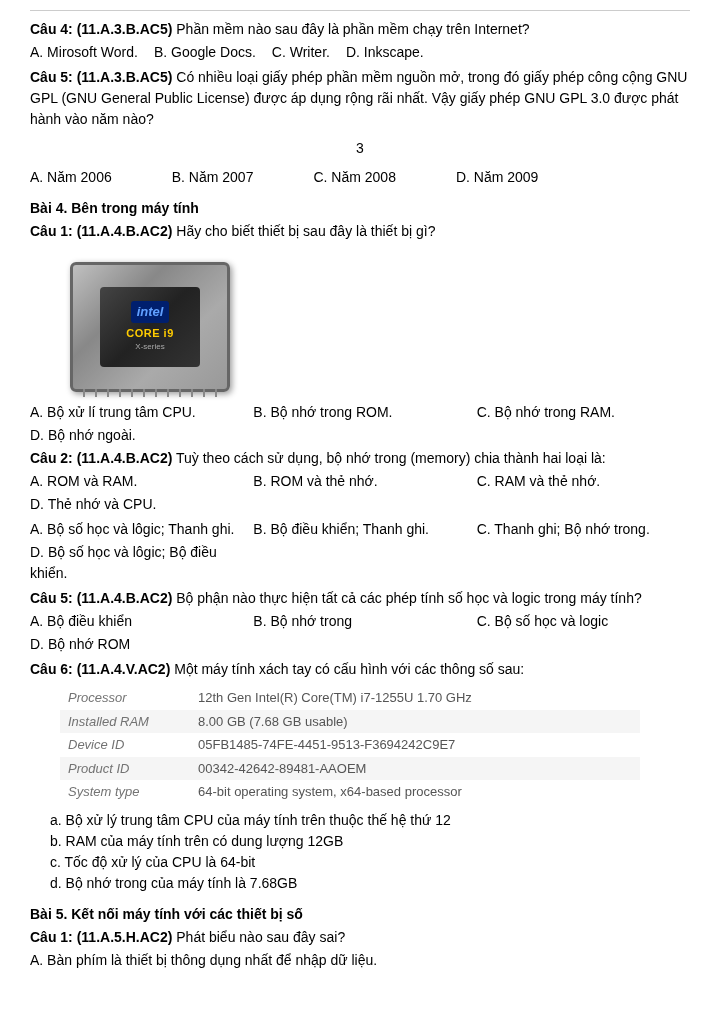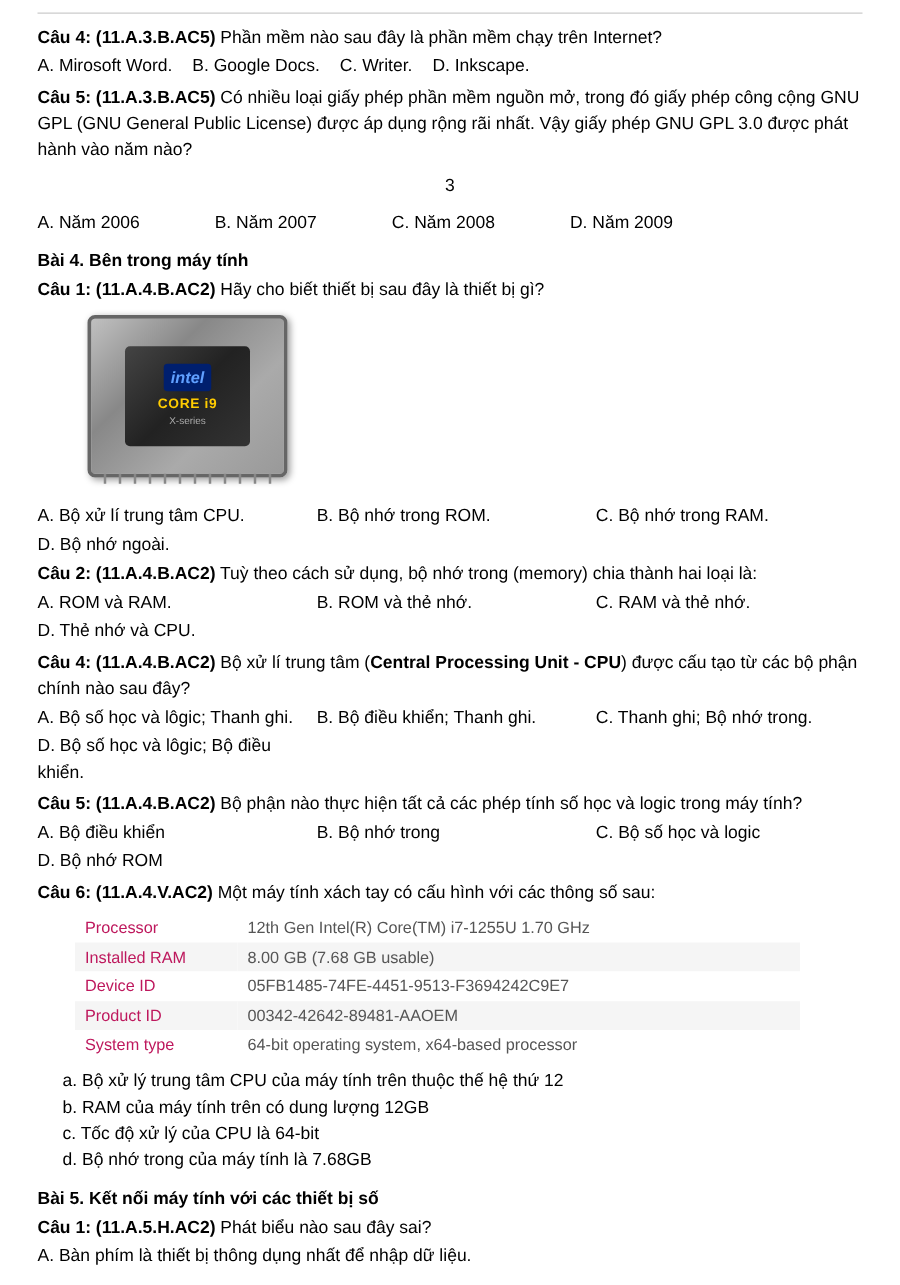--- a/index.html
+++ b/index.html
@@ -50,21 +50,21 @@
       font-weight: bold;
       margin-top: 10px;
       margin-bottom: 2px;
     }
     .cpu-image-container {
       width: 180px;
       height: 140px;
       margin: 10px 0 10px 30px;
       position: relative;
       display: flex;
-      align-items: flex-start;
+      align-items: flex-end;
       justify-content: center;
     }
     .cpu-chip {
       width: 160px;
       height: 130px;
       background: linear-gradient(135deg, #c0c0c0, #888, #aaa, #999);
       border-radius: 6px;
       border: 3px solid #666;
       display: flex;
       flex-direction: column;
@@ -122,23 +122,24 @@
       border-collapse: collapse;
       width: 580px;
     }
     .spec-table td {
       padding: 2px 8px;
       font-size: 13px;
       vertical-align: top;
     }
     .spec-table .spec-label {
       font-weight: normal;
-      color: #be185d;
+      color: #737373;
       width: 130px;
       white-space: nowrap;
+      font-style: italic;
     }
     .spec-table .spec-value {
       color: #555;
     }
     .spec-row-highlight {
       background: #f5f5f5;
     }
     .indent { margin-left: 20px; }
   </style>
 </head>
@@ -225,24 +226,20 @@
     <div class="options-row-2col">
       <span>A. ROM và RAM.</span>
       <span>B. ROM và thẻ nhớ.</span>
       <span>C. RAM và thẻ nhớ.</span>
       <span>D. Thẻ nhớ và CPU.</span>
     </div>
   </div>
 
 
   <div class="question">
-    <div class="question-text">
-      <span class="bold">Câu 4: (11.A.4.B.AC2)</span>
-      <span>Bộ xử lí trung tâm (</span><strong>Central Processing Unit - CPU</strong><span>) được cấu tạo từ các bộ phận chính nào sau đây?</span>
-    </div>
     <div class="options-row-2col">
       <span>A. Bộ số học và lôgic; Thanh ghi.</span>
       <span>B. Bộ điều khiển; Thanh ghi.</span>
       <span>C. Thanh ghi; Bộ nhớ trong.</span>
       <span>D. Bộ số học và lôgic; Bộ điều khiển.</span>
     </div>
   </div>
 
   <div class="question">
     <div class="question-text">

